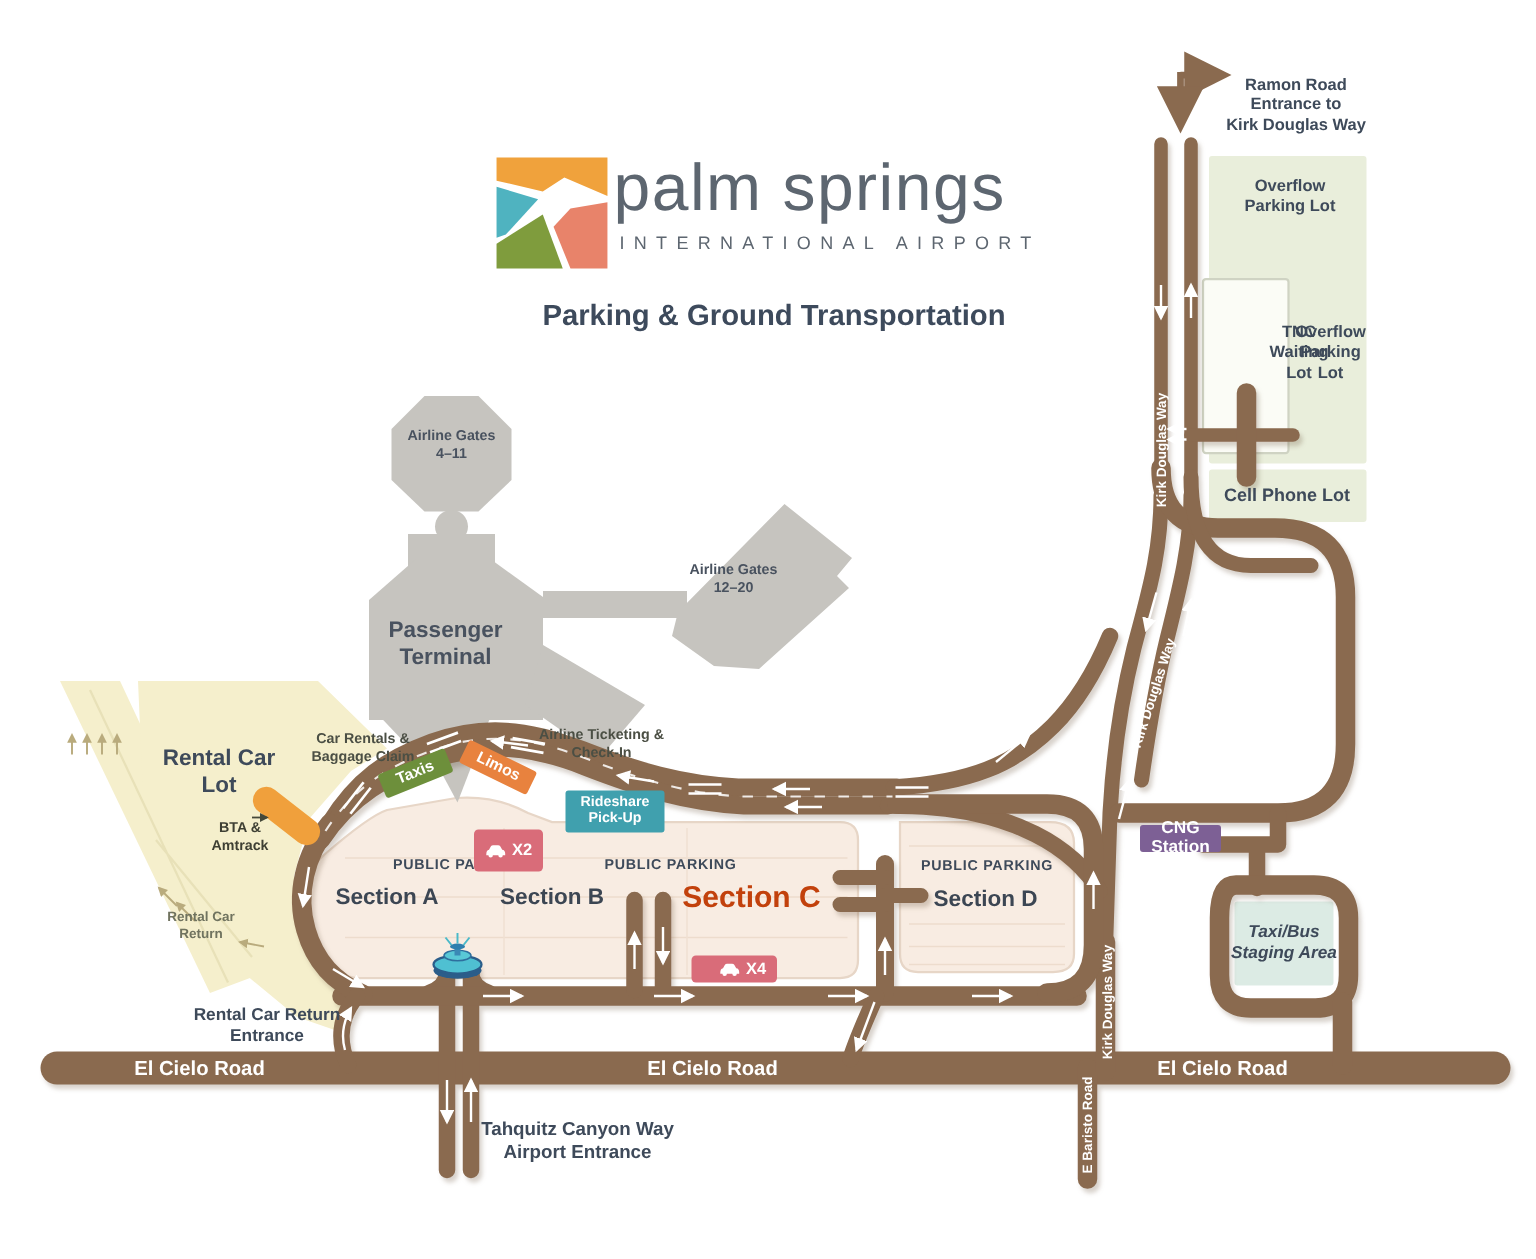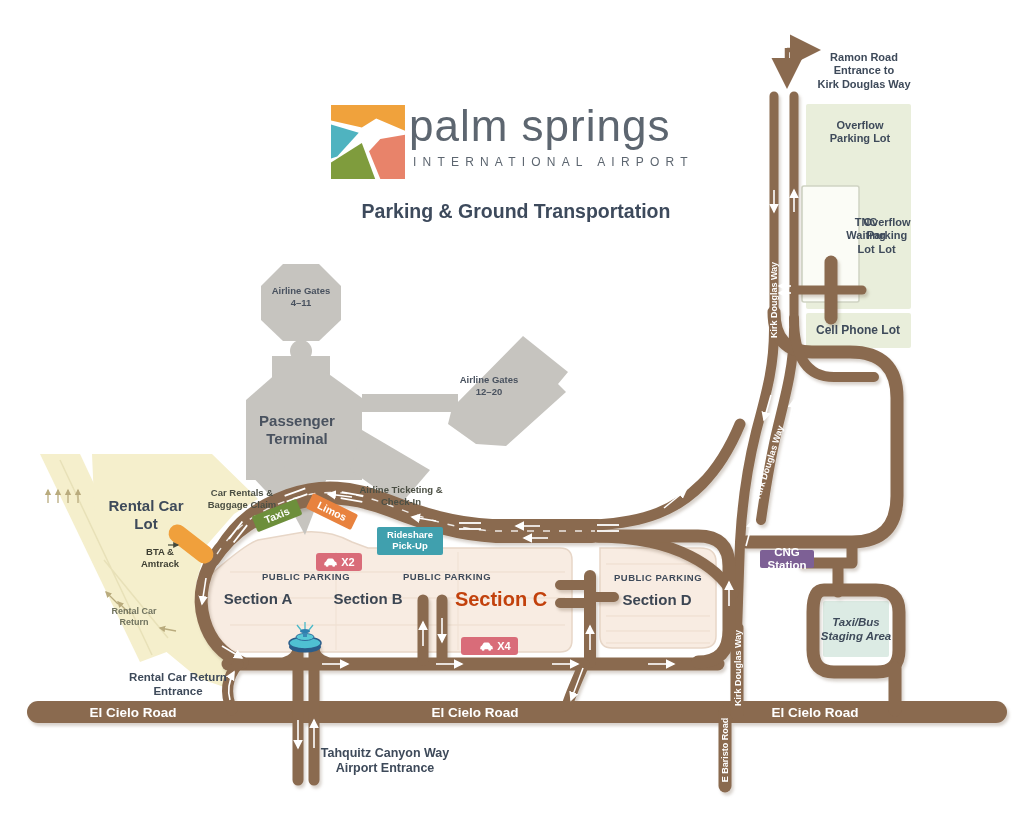--- a/index.html
+++ b/index.html
@@ -254,21 +254,21 @@
 
   <div class="badge" style="left:253px;top:507px;width:48px;height:17px;background:#6d8f3b;font-size:10.5px;transform:rotate(-22deg);"><span>Taxis</span></div>
   <div class="badge" style="left:307px;top:503px;width:50px;height:17px;background:#e8823e;font-size:10.5px;transform:rotate(26deg);"><span>Limos</span></div>
   <div class="badge" style="left:377px;top:527px;width:66px;height:28px;background:#40a0ae;font-size:9.5px;"><span>Rideshare
 Pick-Up</span></div>
   <div class="badge" style="left:760px;top:550px;width:54px;height:18px;background:#7d6095;font-size:11.5px;"><span>CNG
 Station</span></div>
   <div class="lb" style="left:856px;top:629px;font-size:11.5px;font-style:italic;">Taxi/Bus
 Staging Area</div>
 
-  <div class="badge" style="left:316px;top:553px;width:46px;height:18px;background:#d96c79;font-size:11px;border-radius:3px;">
+  <div class="badge" style="left:316px;top:553px;width:46px;height:28px;background:#d96c79;font-size:11px;border-radius:3px;">
     <svg width="15" height="11" viewBox="0 0 15 11">
         <path d="M1.2 7.5 Q1.2 4.8 3 4.5 L4.2 2.4 Q4.7 1.5 5.8 1.5 L9 1.5 Q10.1 1.5 10.6 2.4 L11.8 4.5 Q13.8 4.7 13.8 7.2 L13.8 8.2 L12.2 8.2 A1.5 1.5 0 0 1 9.2 8.2 L5.6 8.2 A1.5 1.5 0 0 1 2.6 8.2 L1.2 8.2 Z" fill="#fff"></path>
       </svg>
     <span>X2</span></div>
   <div class="badge" style="left:461px;top:637px;width:46px;height:18px;background:#d96c79;font-size:11px;border-radius:3px;padding-left:11px;">
     <svg width="15" height="11" viewBox="0 0 15 11">
         <path d="M1.2 7.5 Q1.2 4.8 3 4.5 L4.2 2.4 Q4.7 1.5 5.8 1.5 L9 1.5 Q10.1 1.5 10.6 2.4 L11.8 4.5 Q13.8 4.7 13.8 7.2 L13.8 8.2 L12.2 8.2 A1.5 1.5 0 0 1 9.2 8.2 L5.6 8.2 A1.5 1.5 0 0 1 2.6 8.2 L1.2 8.2 Z" fill="#fff"></path>
       </svg>
     <span>X4</span></div>
 

